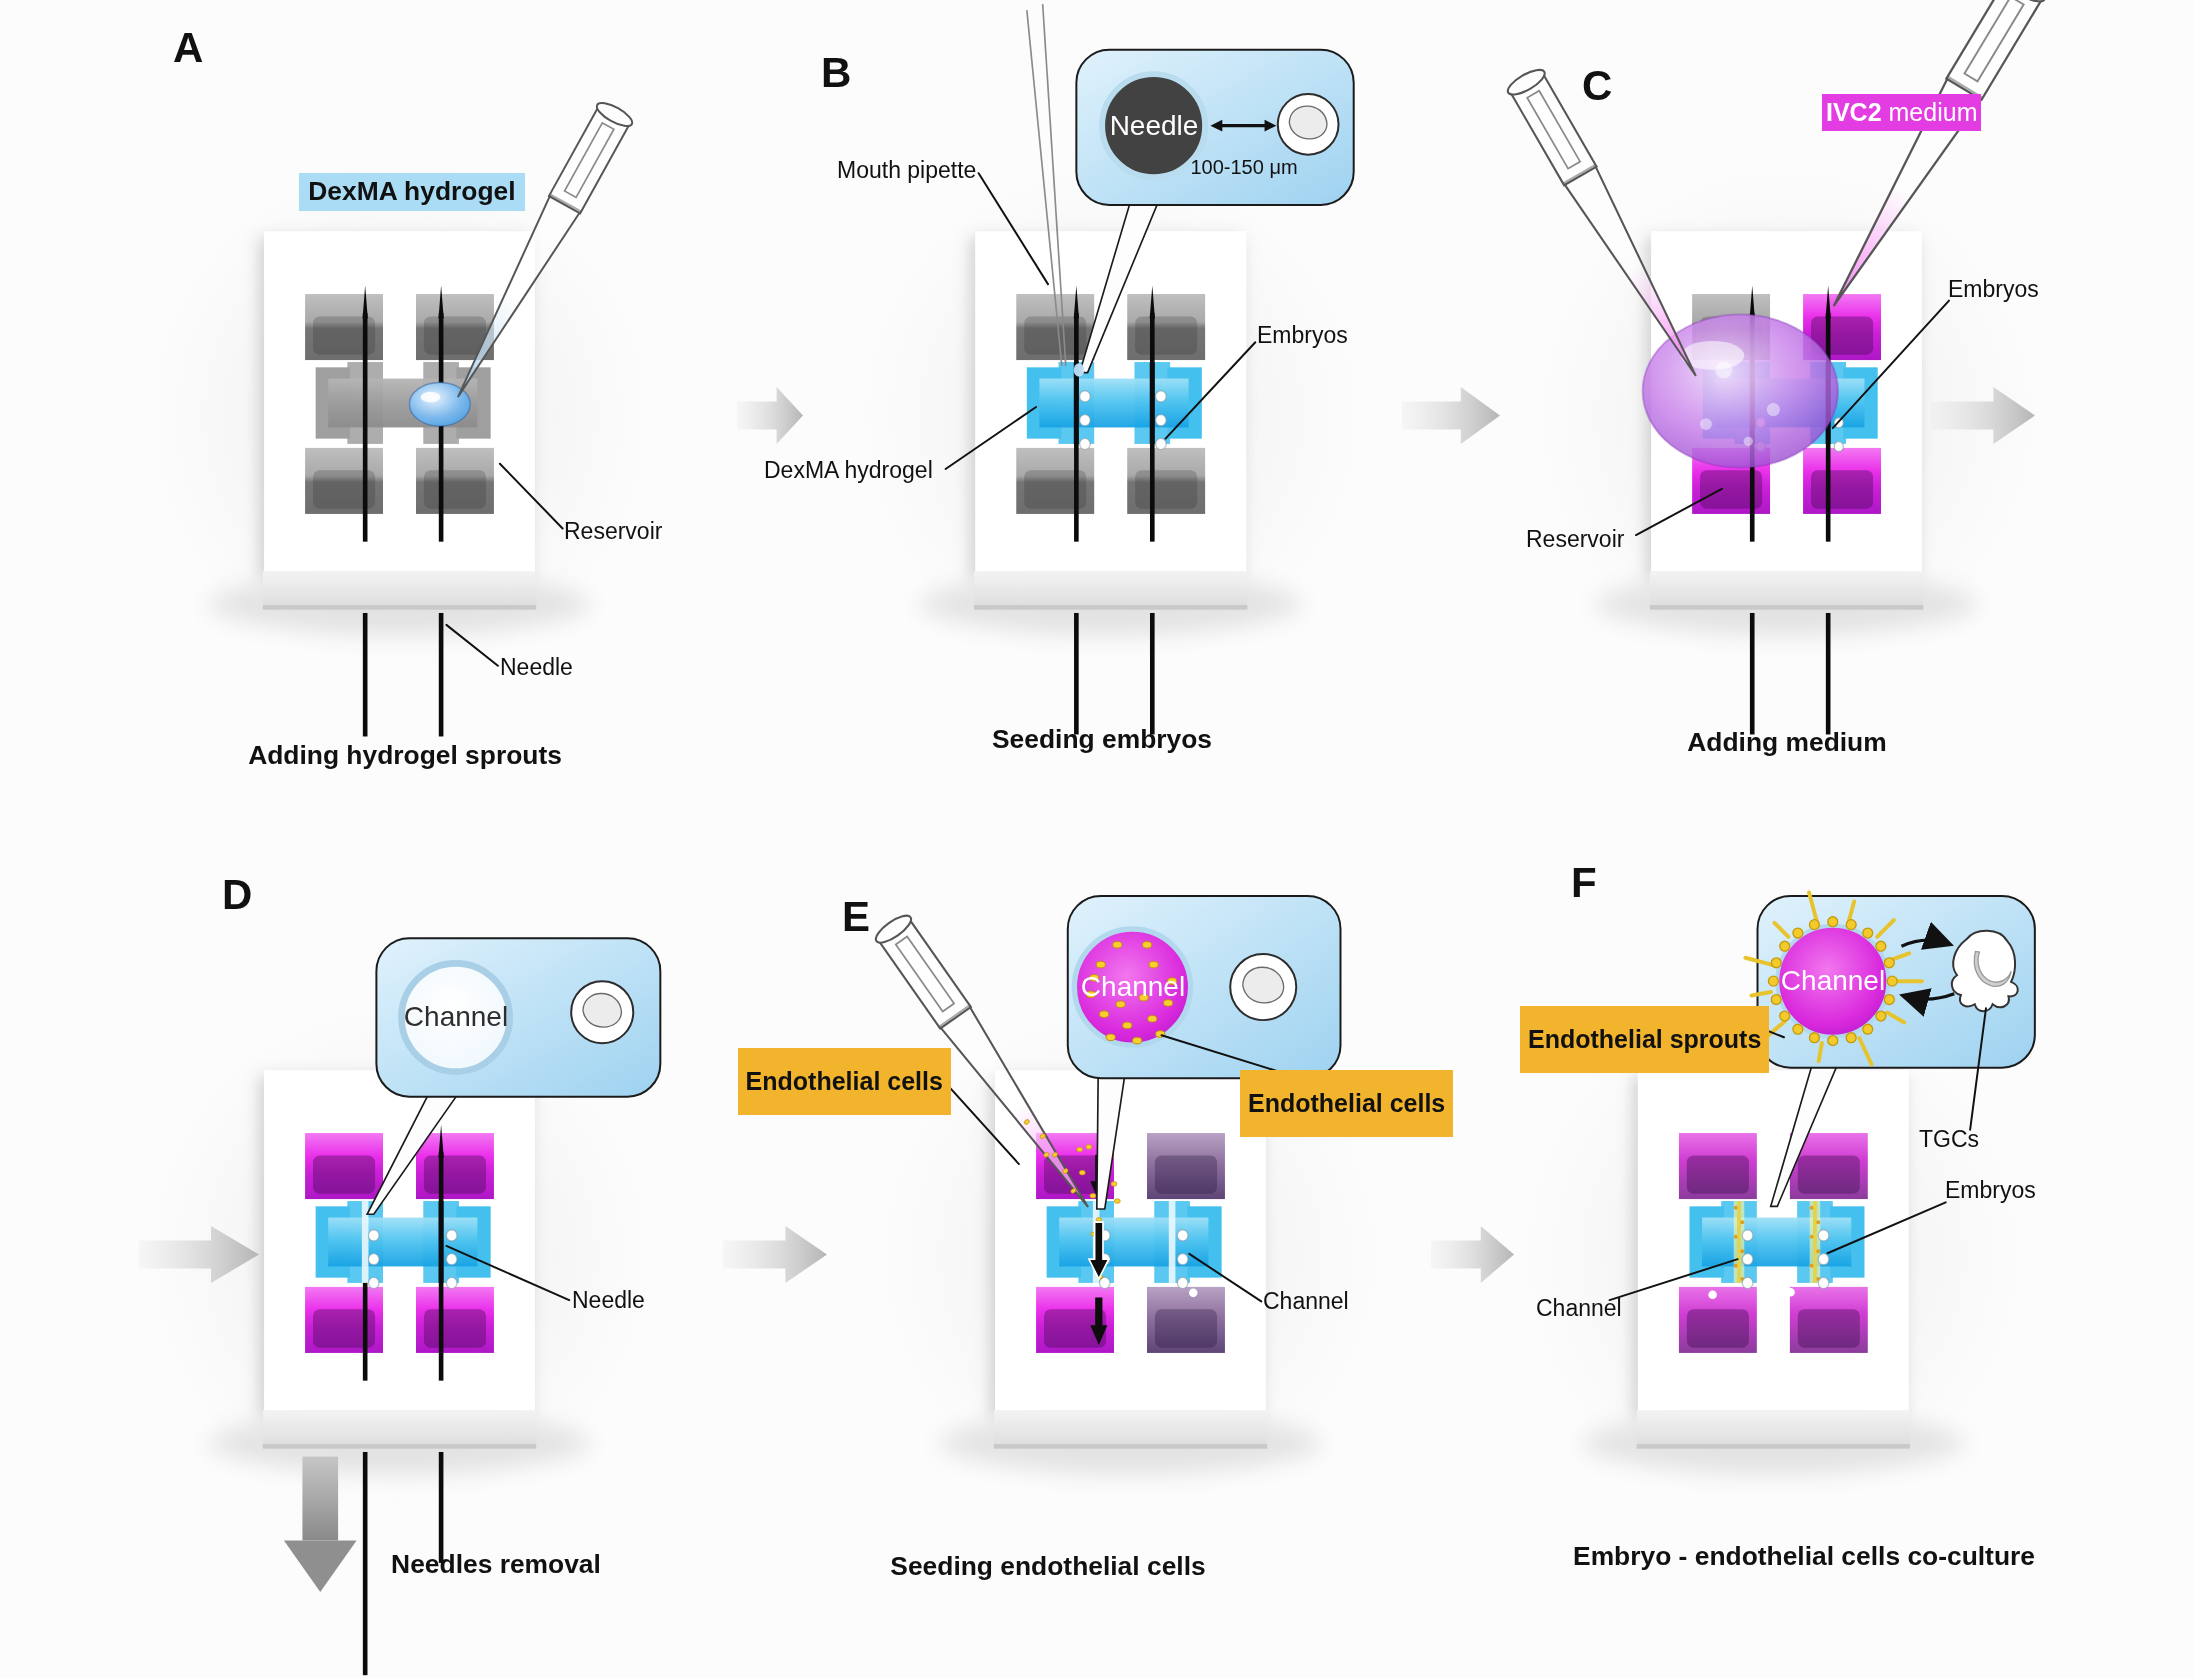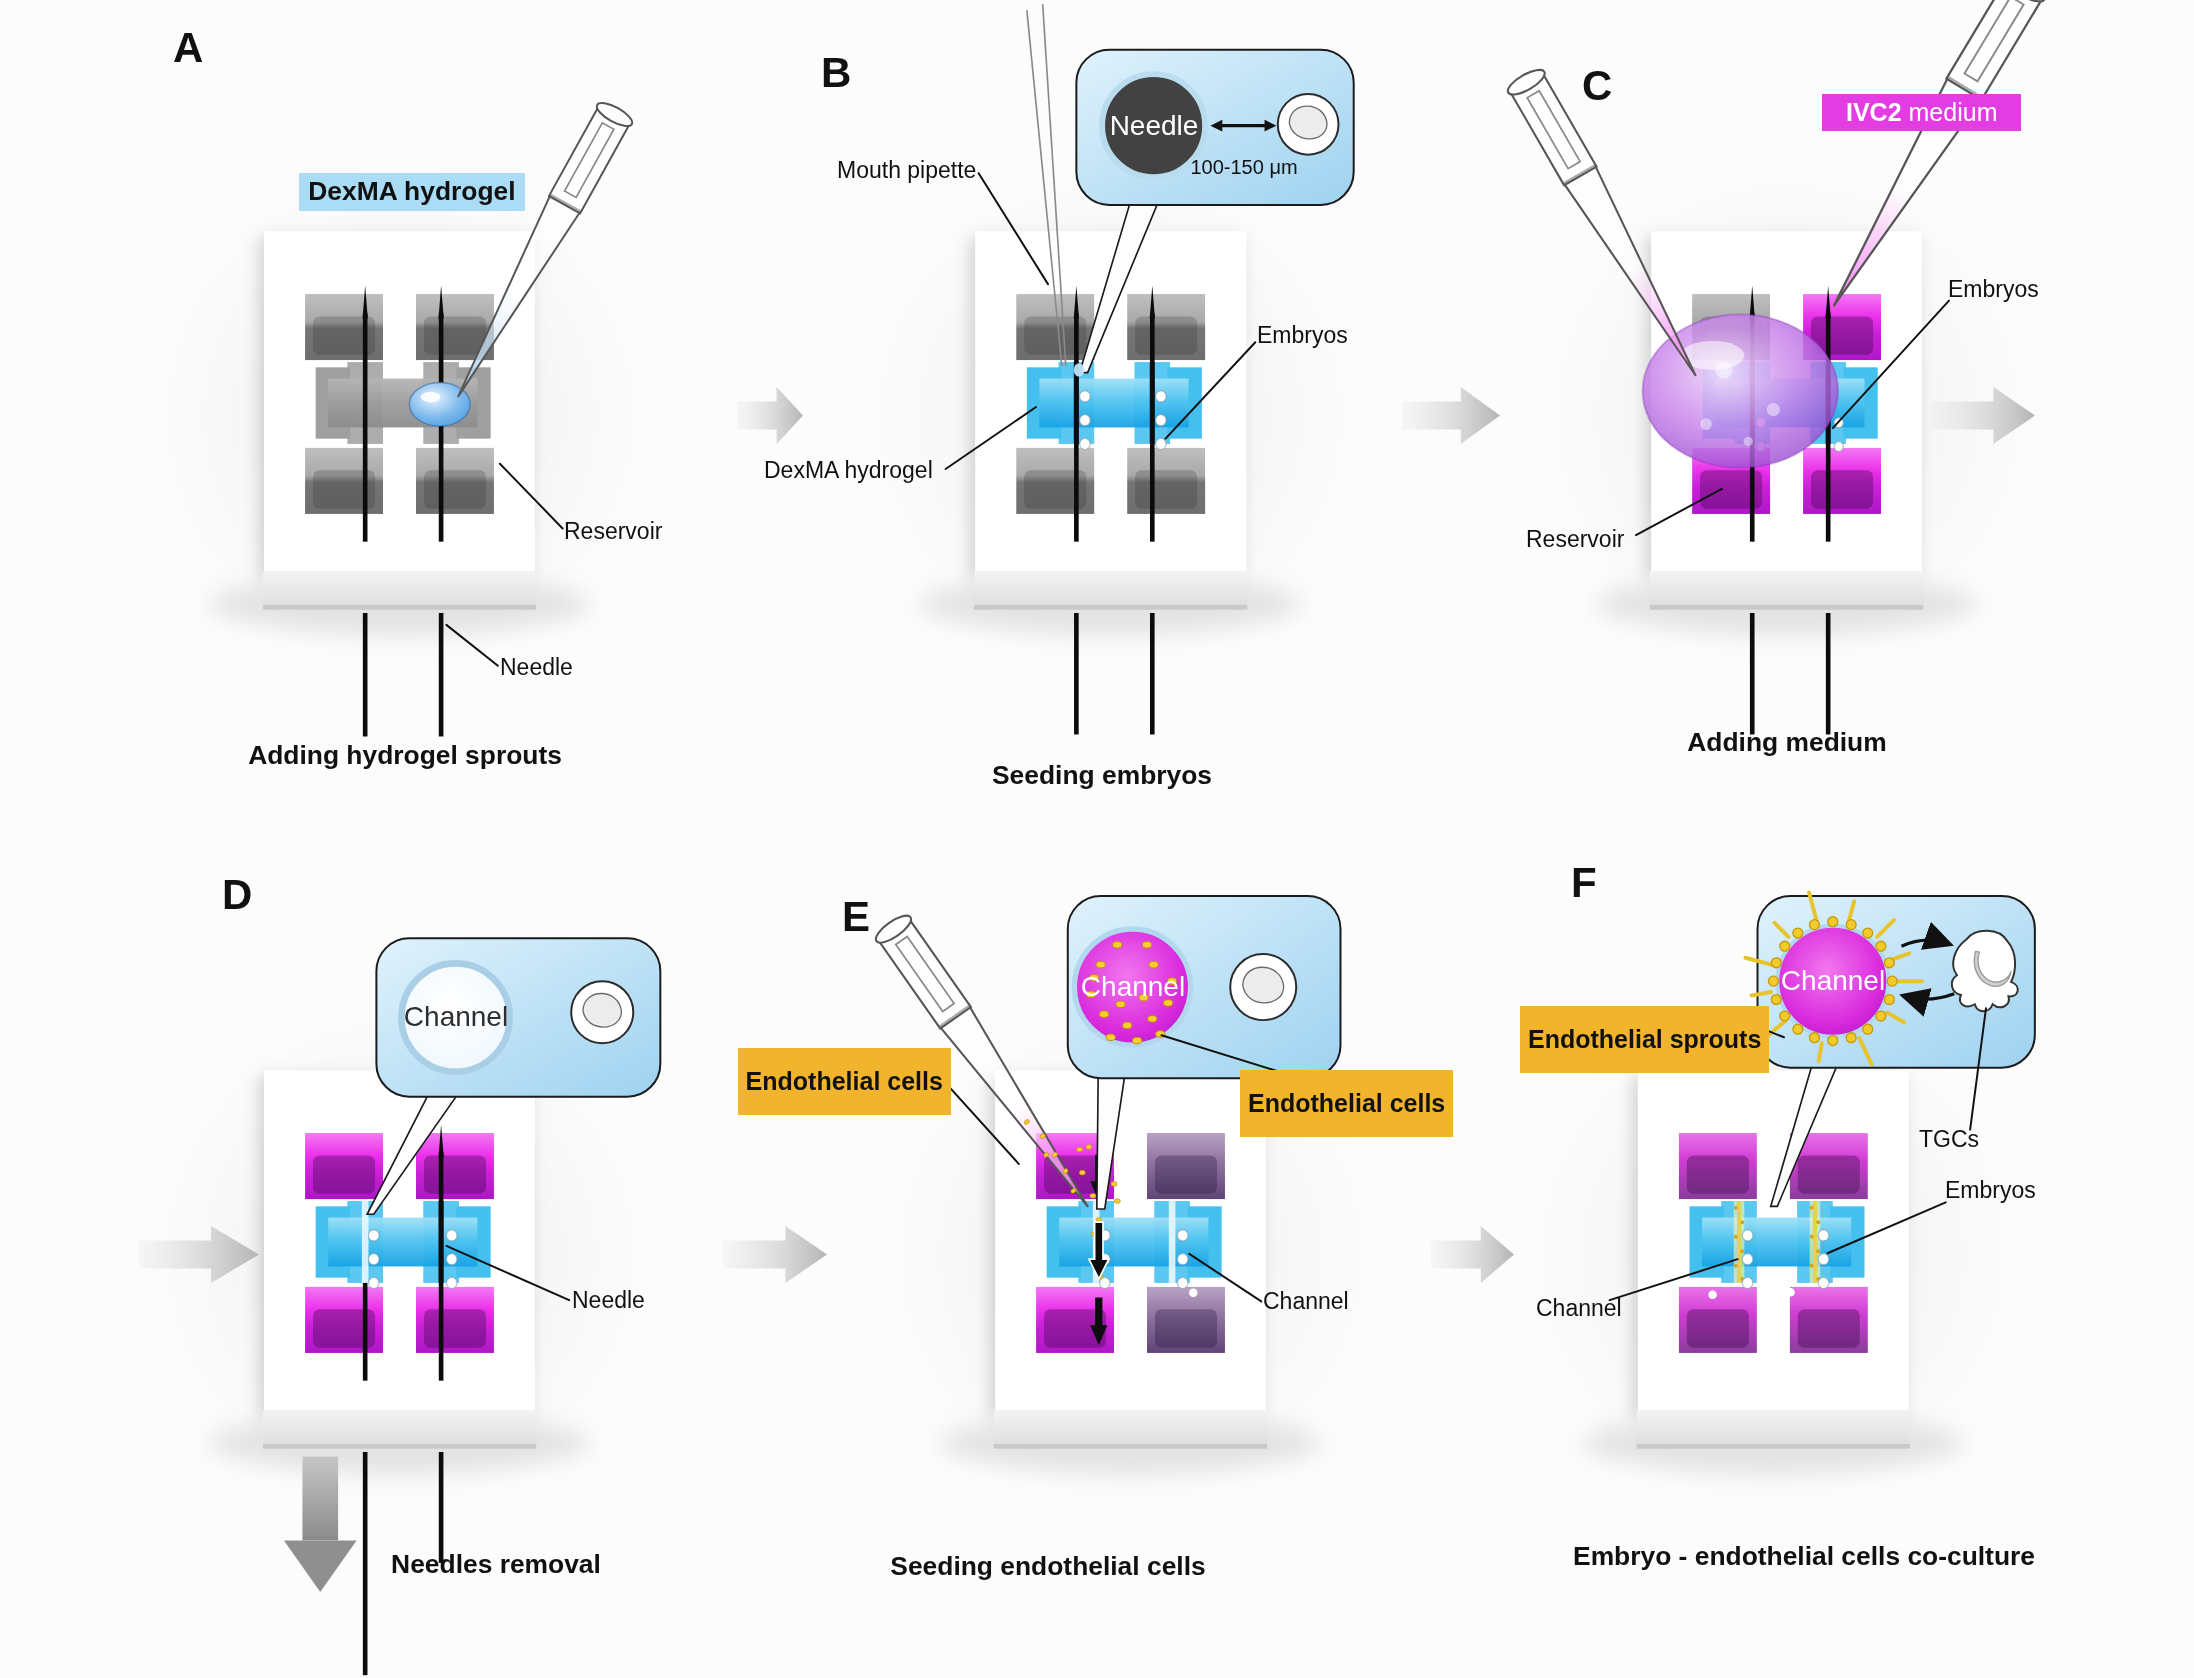--- a/index.html
+++ b/index.html
@@ -13,21 +13,21 @@
       radial-gradient(370px 370px at 1131px 1255px, rgba(0,0,0,.05), transparent 70%),
       radial-gradient(370px 370px at 1773px 1255px, rgba(0,0,0,.05), transparent 70%),
       #fcfcfc;}
   .panel{position:absolute;width:731px;height:839px;}
   .panel svg{position:absolute;left:0;top:0;width:731px;height:839px;overflow:visible;}
   .ov{position:absolute;white-space:nowrap;}
   .letter{font-size:42px;font-weight:bold;}
   .lbl{font-size:23px;}
   .cap{font-size:26.4px;font-weight:bold;transform:translateX(-50%);}
   .tag-blue{background:#abdcf6;font-size:26.4px;font-weight:bold;padding:3.3px 9.3px;}
-  .tag-mag{background:#e23ce2;color:#fff;font-size:25px;padding:4px 24px;}
+  .tag-mag{background:#e23ce2;color:#fff;font-size:25px;padding:4px 4px;}
   .tag-mag .b{font-weight:bold;}
   .tag-yel{background:#f1b42c;font-size:25px;font-weight:bold;padding:19px 8px;}
   .mid{transform:translate(-50%,-50%);}
   .ins-big{font-size:28px;}
   .wht{color:#fff;}
   .dk{color:#2e2e2e;}
   .ins-gap{font-size:20px;text-align:right;}
   .flow{position:absolute;}
 </style>
 </head>
@@ -257,21 +257,21 @@
         <line x1="375" y1="262" x2="480" y2="430" stroke="#111" stroke-width="3" stroke-linecap="round"></line>
         <line x1="794" y1="518" x2="658" y2="664" stroke="#111" stroke-width="3" stroke-linecap="round"></line>
         <line x1="325" y1="710" x2="462" y2="616" stroke="#111" stroke-width="3" stroke-linecap="round"></line>
       </svg>
     <span class="ov letter" style="left:90px;top:49px">B</span>
     <span class="ov lbl" style="left:106px;top:157px">Mouth pipette</span>
     <span class="ov lbl ins-big wht mid" style="left:423px;top:126px">Needle</span>
     <span class="ov ins-gap mid" style="left:513px;top:167px">100-150 μm</span>
     <span class="ov lbl" style="left:526px;top:322px">Embryos</span>
     <span class="ov lbl" style="left:33px;top:457px">DexMA hydrogel</span>
-    <span class="ov cap" style="left:371px;top:760px">Seeding embryos</span>
+    <span class="ov cap" style="left:371px;top:724px">Seeding embryos</span>
   </div>
 
   <div class="panel" style="left:1463px;top:0">
     <svg viewBox="0 0 1107 1270">
         <g>
           <ellipse cx="490" cy="915" rx="290" ry="46" fill="#000" fill-opacity=".09" filter="url(#blurG)"></ellipse>
           <rect x="285" y="350" width="410" height="515" fill="#ffffff" filter="url(#dsh)"></rect>
           <rect x="283" y="865" width="414" height="54" fill="url(#ledge)"></rect>
           <rect x="283" y="916" width="414" height="7" fill="#c9c9c9"></rect>
           <g>

